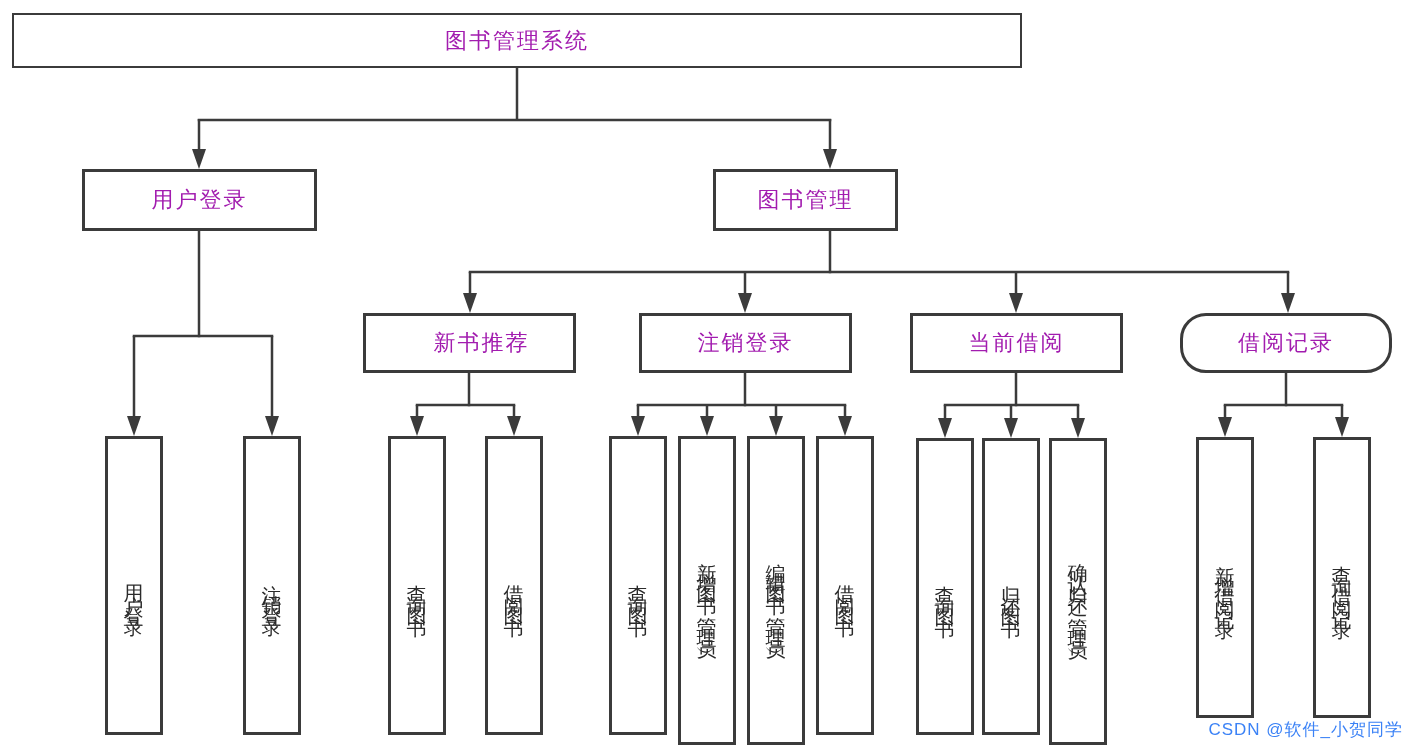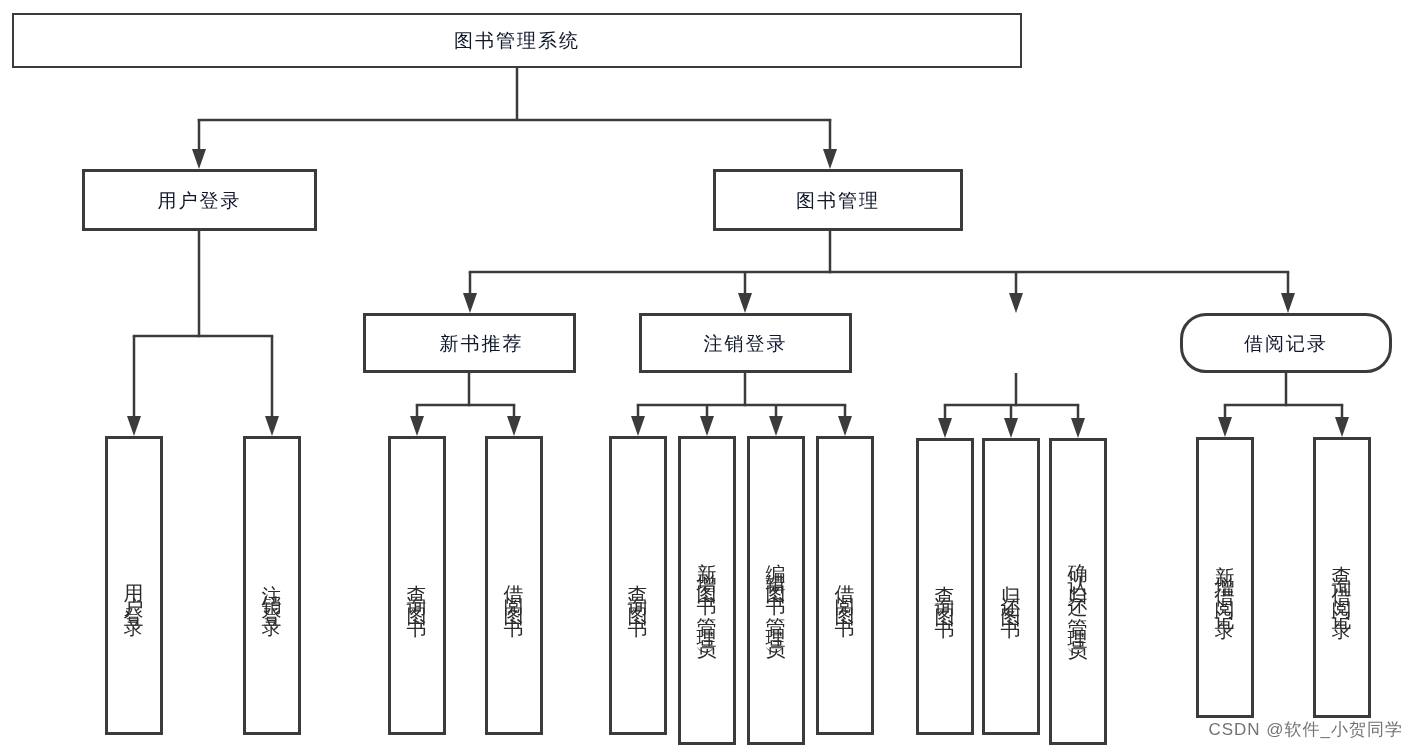--- a/index.html
+++ b/index.html
@@ -11,36 +11,36 @@
     overflow:hidden;
   }
   #connectors{position:absolute;left:0;top:0;z-index:1;}
   .hbox{
     position:absolute;box-sizing:border-box;z-index:2;
     background:#ffffff;border:3px solid #3b3b3b;
     display:flex;align-items:center;justify-content:center;
   }
   .hbox.root{border-width:2px;}
   .hlabel{
-    font-size:19px;color:#0f172a;letter-spacing:2px;line-height:1;
+    font-size:22px;color:#a21caf;letter-spacing:2px;line-height:1;
     white-space:nowrap;
   }
   .vbox{
     position:absolute;box-sizing:border-box;z-index:2;
     background:#ffffff;border:3px solid #3b3b3b;
     display:flex;align-items:center;justify-content:center;
   }
   .vlabel{
     writing-mode:vertical-rl;text-orientation:mixed;
     font-size:20px;color:#2b2b2b;letter-spacing:11px;line-height:1;
     padding-top:11px;
   }
   #watermark{
     position:absolute;right:2px;bottom:6px;z-index:5;
-    font-size:17px;color:#737373;letter-spacing:1px;white-space:nowrap;
+    font-size:17px;color:#3b82f6;letter-spacing:1px;white-space:nowrap;
   }
 </style>
 </head>
 <body>
 
 <div id="canvas">
 
   <svg id="connectors" width="1405" height="747" viewBox="0 0 1405 747">
     <g stroke="#3b3b3b" stroke-width="2.5" fill="none">
       <path d="M517 68 V121"></path>
@@ -100,29 +100,32 @@
     </g>
   </svg>
 
   <div class="hbox root" style="left:12px;top:13px;width:1010px;height:55px;">
     <span class="hlabel">图书管理系统</span>
   </div>
 
   <div class="hbox" style="left:82px;top:169px;width:235px;height:62px;">
     <span class="hlabel">用户登录</span>
   </div>
-  <div class="hbox" style="left:713px;top:169px;width:250px;height:62px;">
+  <div class="hbox" style="left:713px;top:169px;width:185px;height:62px;">
     <span class="hlabel">图书管理</span>
   </div>
 
   <div class="hbox" style="left:363px;top:313px;width:213px;height:60px;padding-left:24px;">
     <span class="hlabel">新书推荐</span>
   </div>
   <div class="hbox" style="left:639px;top:313px;width:213px;height:60px;">
     <span class="hlabel">注销登录</span>
+  </div>
+  <div class="hbox" style="left:910px;top:313px;width:213px;height:60px;">
+    <span class="hlabel">当前借阅</span>
   </div>
   <div class="hbox" style="left:1180px;top:313px;width:212px;height:60px;border-radius:26px;">
     <span class="hlabel">借阅记录</span>
   </div>
 
   <div class="vbox" style="left:105px;top:436px;width:58px;height:299px;">
     <span class="vlabel">用户登录</span>
   </div>
   <div class="vbox" style="left:243px;top:436px;width:58px;height:299px;">
     <span class="vlabel">注销登录</span>

